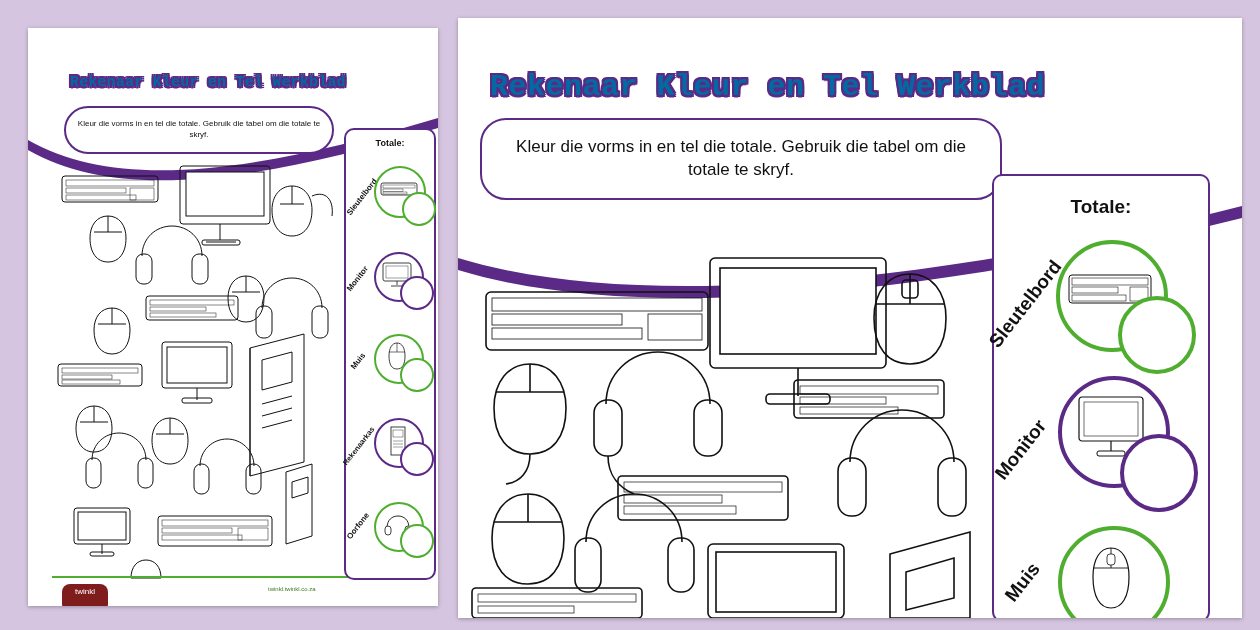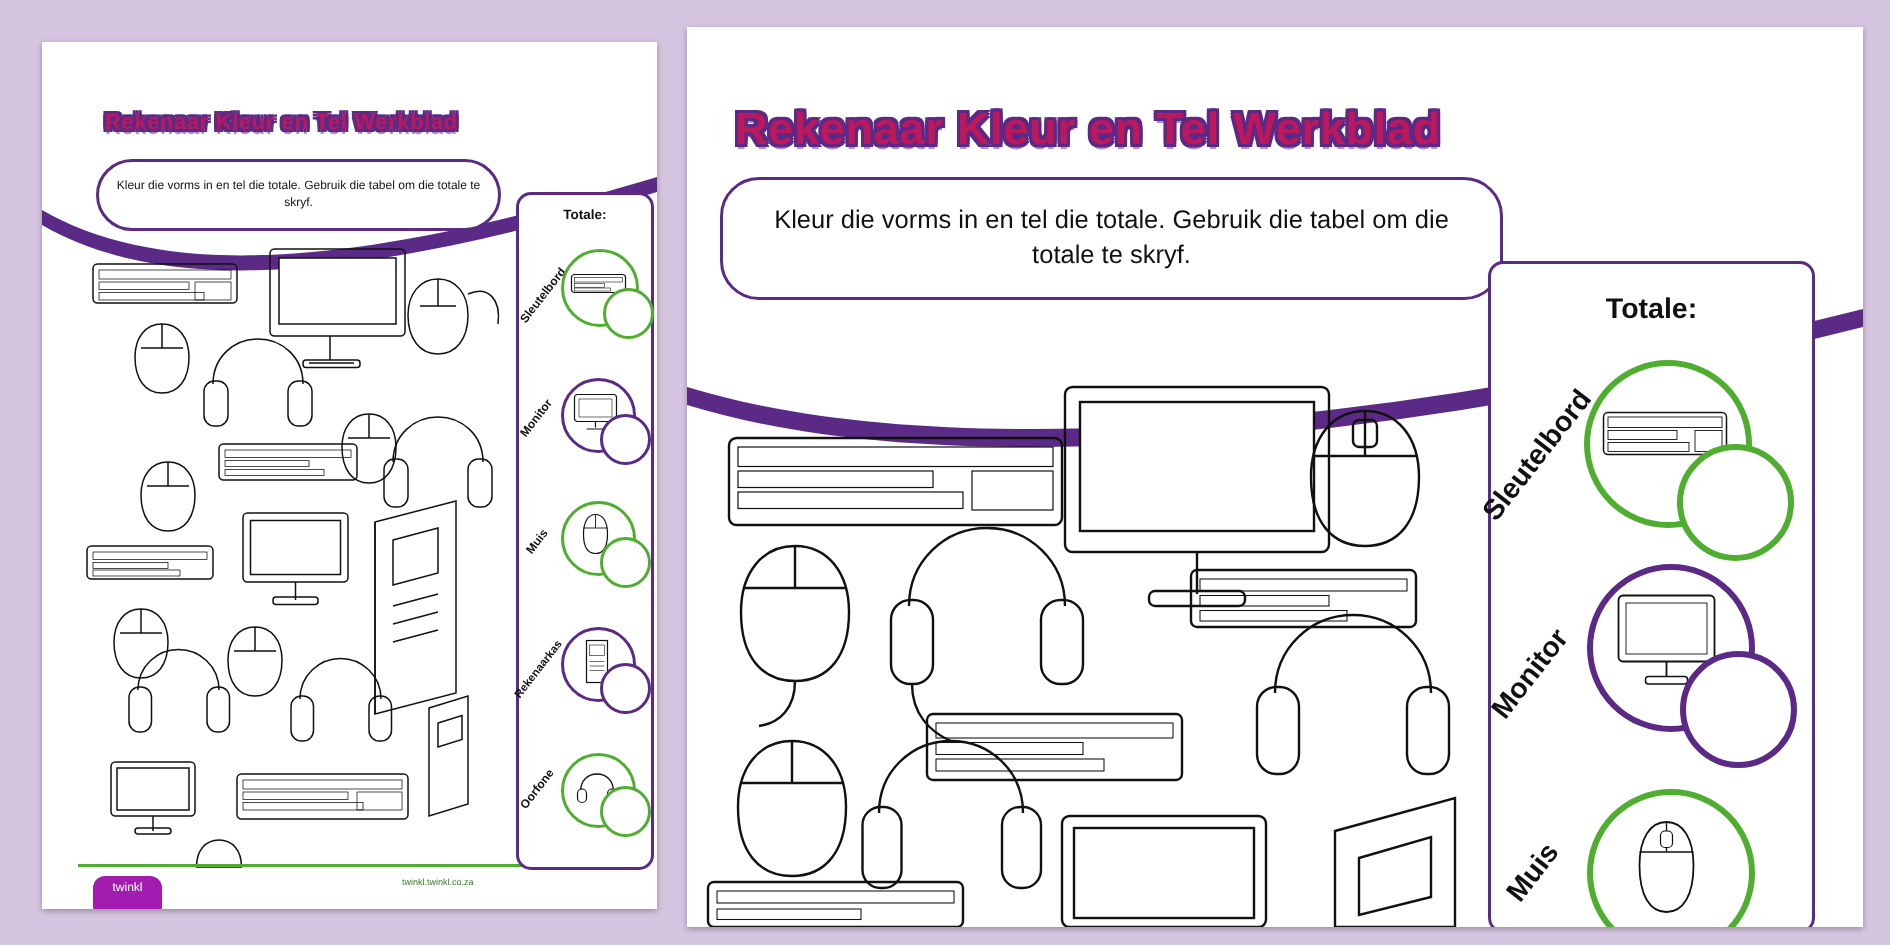--- a/index.html
+++ b/index.html
@@ -33,23 +33,23 @@
   .circuit .ramline{position:absolute;background:#9a9183;}
 
   
   .whitecurve{
     position:absolute;background:#ffffff;
   }
 
   
   .title{
     position:absolute;
-    color:#be185d;
+    color:#0369a1;
     font-weight:bold;
-    font-family:Liberation Sans, sans-serif;
+    font-family:Liberation Mono, monospace;
     letter-spacing:.5px;
     white-space:nowrap;
     text-shadow:
       -2px 0 #5b2a86, 2px 0 #5b2a86, 0 -2px #5b2a86, 0 2px #5b2a86,
       -2px -2px #5b2a86, 2px -2px #5b2a86, -2px 2px #5b2a86, 2px 2px #5b2a86,
       0 3px 0 #b48fd0;
   }
 
   
   .bubble{
@@ -231,21 +231,21 @@
                 <rect x="188" y="368" width="30" height="12"></rect>
               </g>
 
             <path d="M96,400 c9,0 15,7 15,18 l-30,0 c0,-11 6,-18 15,-18 z"></path>
           </g>
         </svg>
       </div>
 
       <div class="greenline" style="left:24px;top:548px;width:330px;height:2px;"></div>
 
-      <div class="footer-logo" style="left:34px;top:556px;width:46px;height:28px;background:#a21caf;border-radius:8px;color:#fff;font-size:8px;text-align:center;line-height:16px;">
+      <div class="footer-logo" style="left:34px;top:556px;width:46px;height:28px;background:#7f1d1d;border-radius:8px;color:#fff;font-size:8px;text-align:center;line-height:16px;">
         <span>twinkl</span>
       </div>
       <div class="footer-url" style="left:240px;top:558px;font-size:6px;">twinkl.twinkl.co.za</div>
 
       <div class="totals" style="left:316px;top:100px;width:88px;height:448px;">
         <div class="totals-head" style="top:8px;font-size:9px;">Totale:</div>
 
         <div class="trow" style="left:0;top:26px;width:88px;height:86px;">
           <div class="tlabel" style="left:6px;top:52px;font-size:8px;transform:rotate(-52deg);">Sleutelbord</div>
           <div class="ring green" style="left:28px;top:10px;width:48px;height:48px;border-width:2px;"></div>

